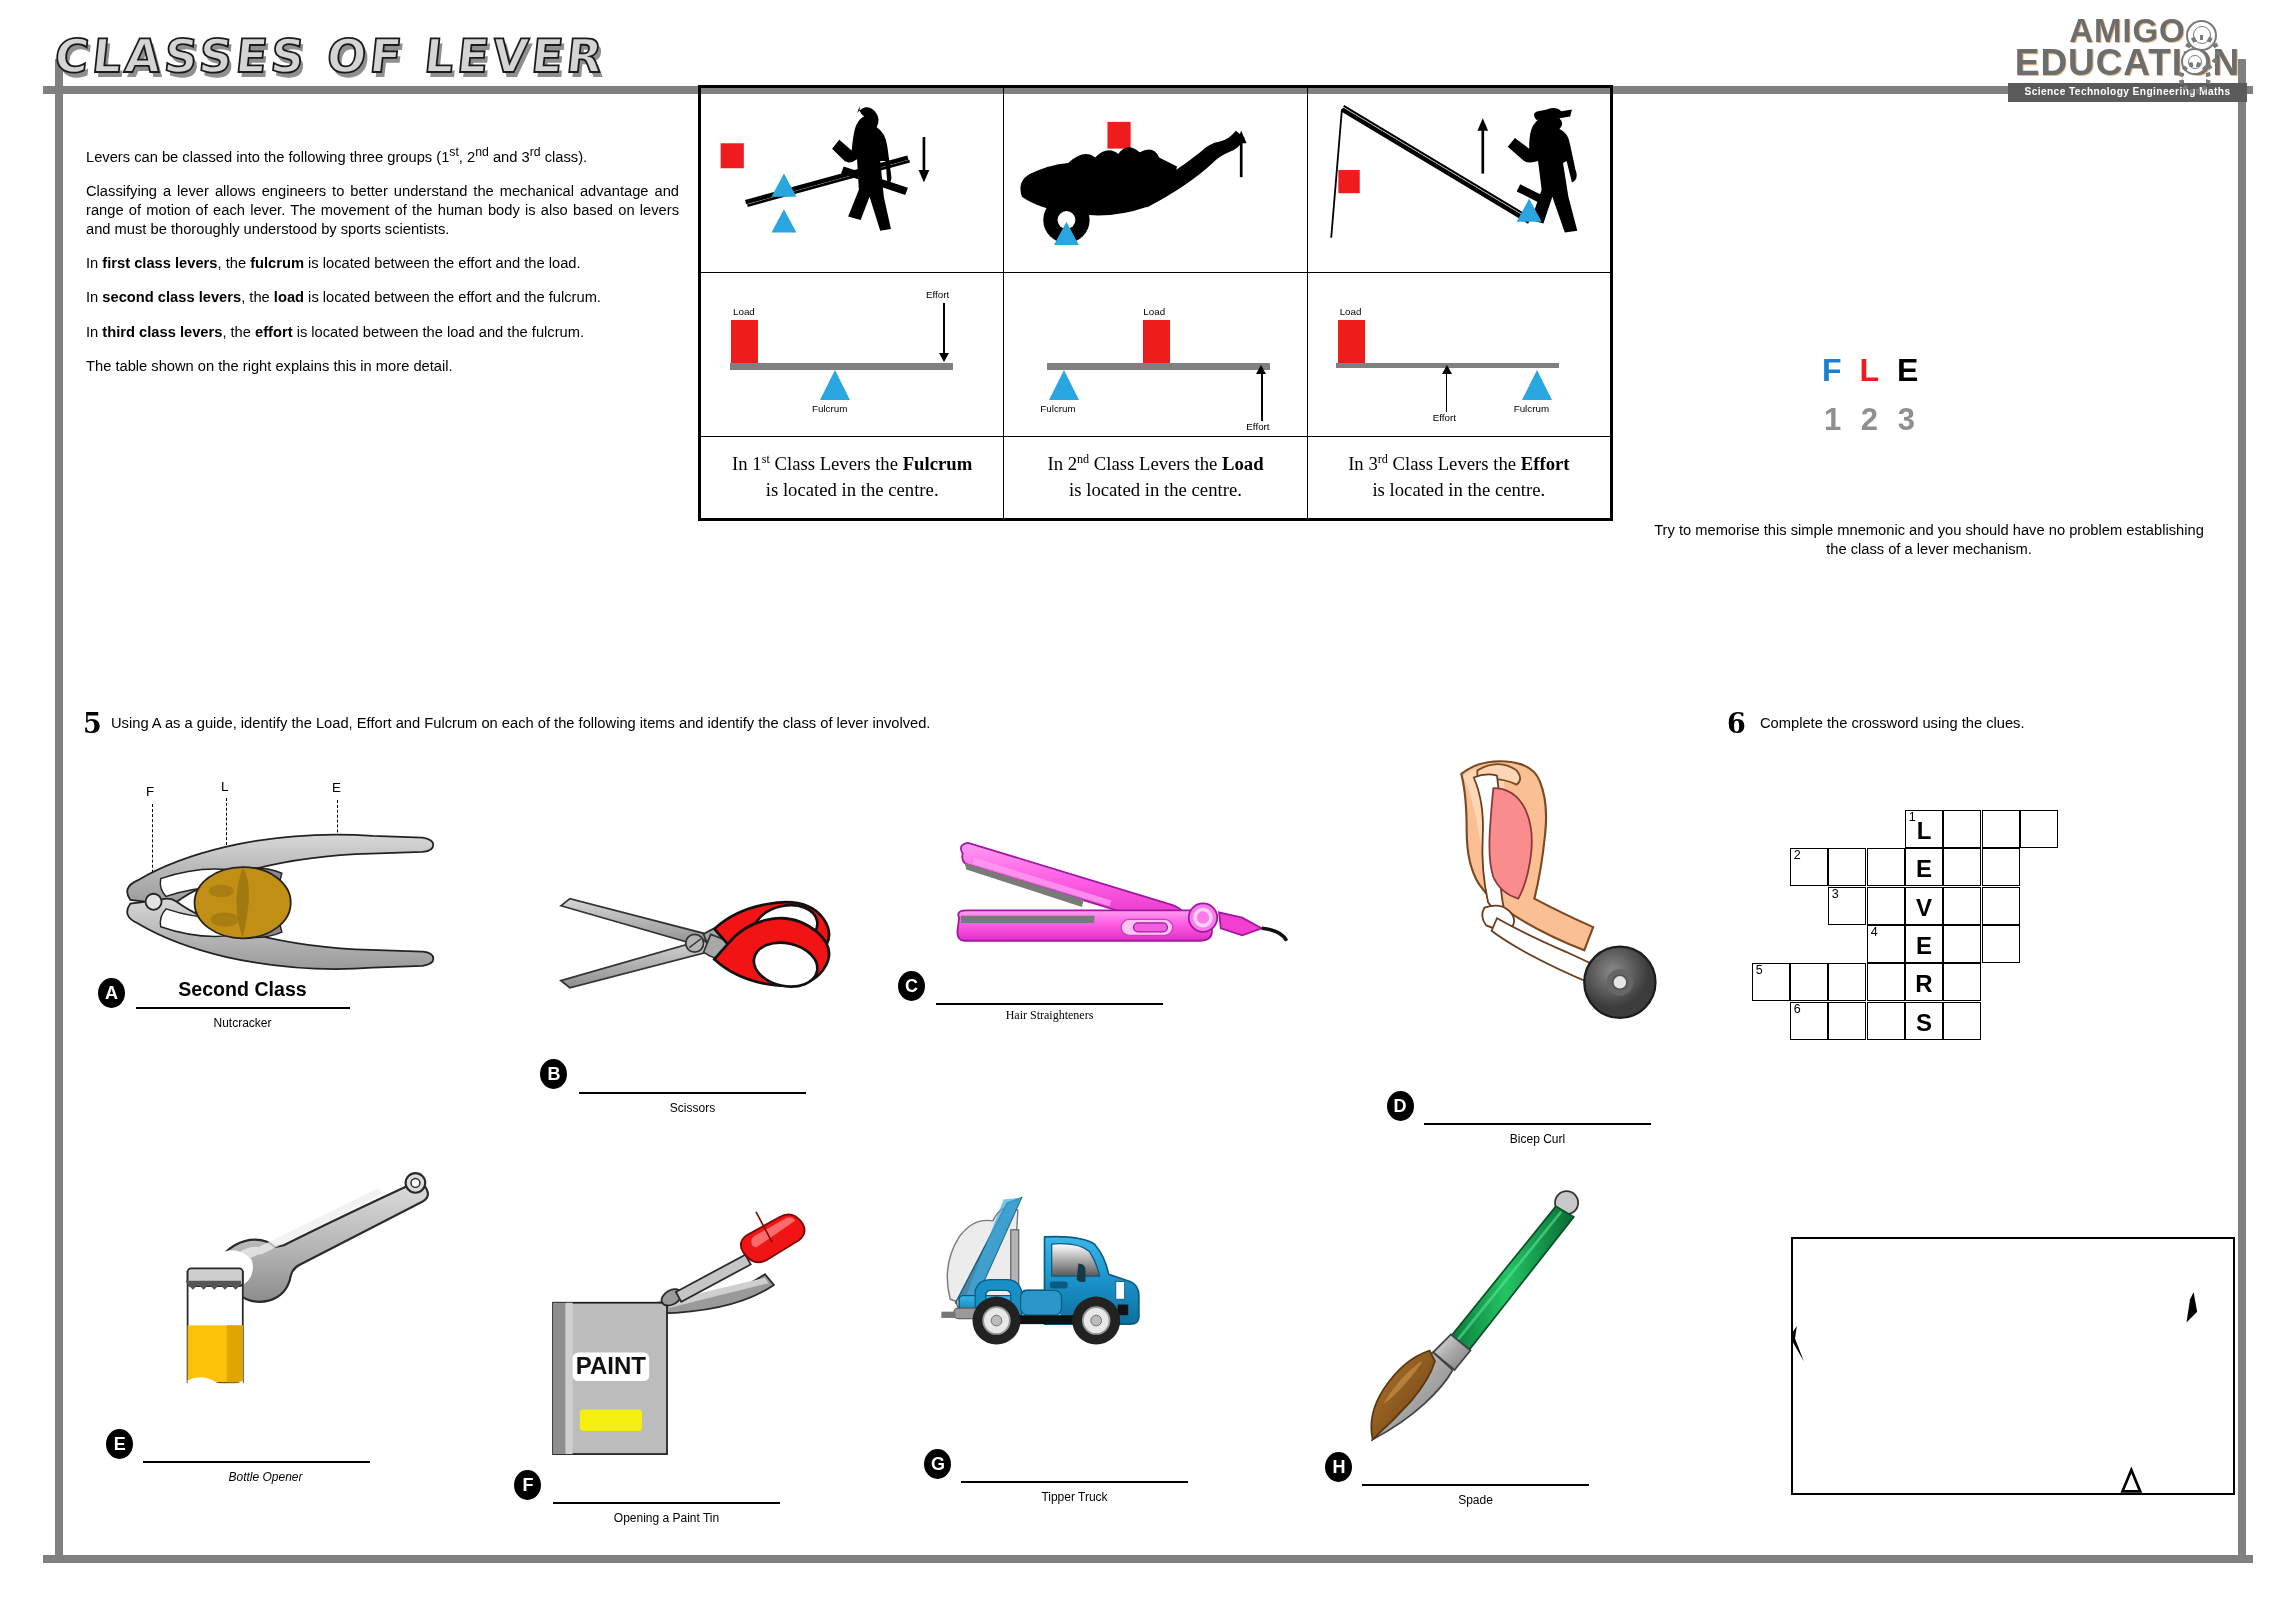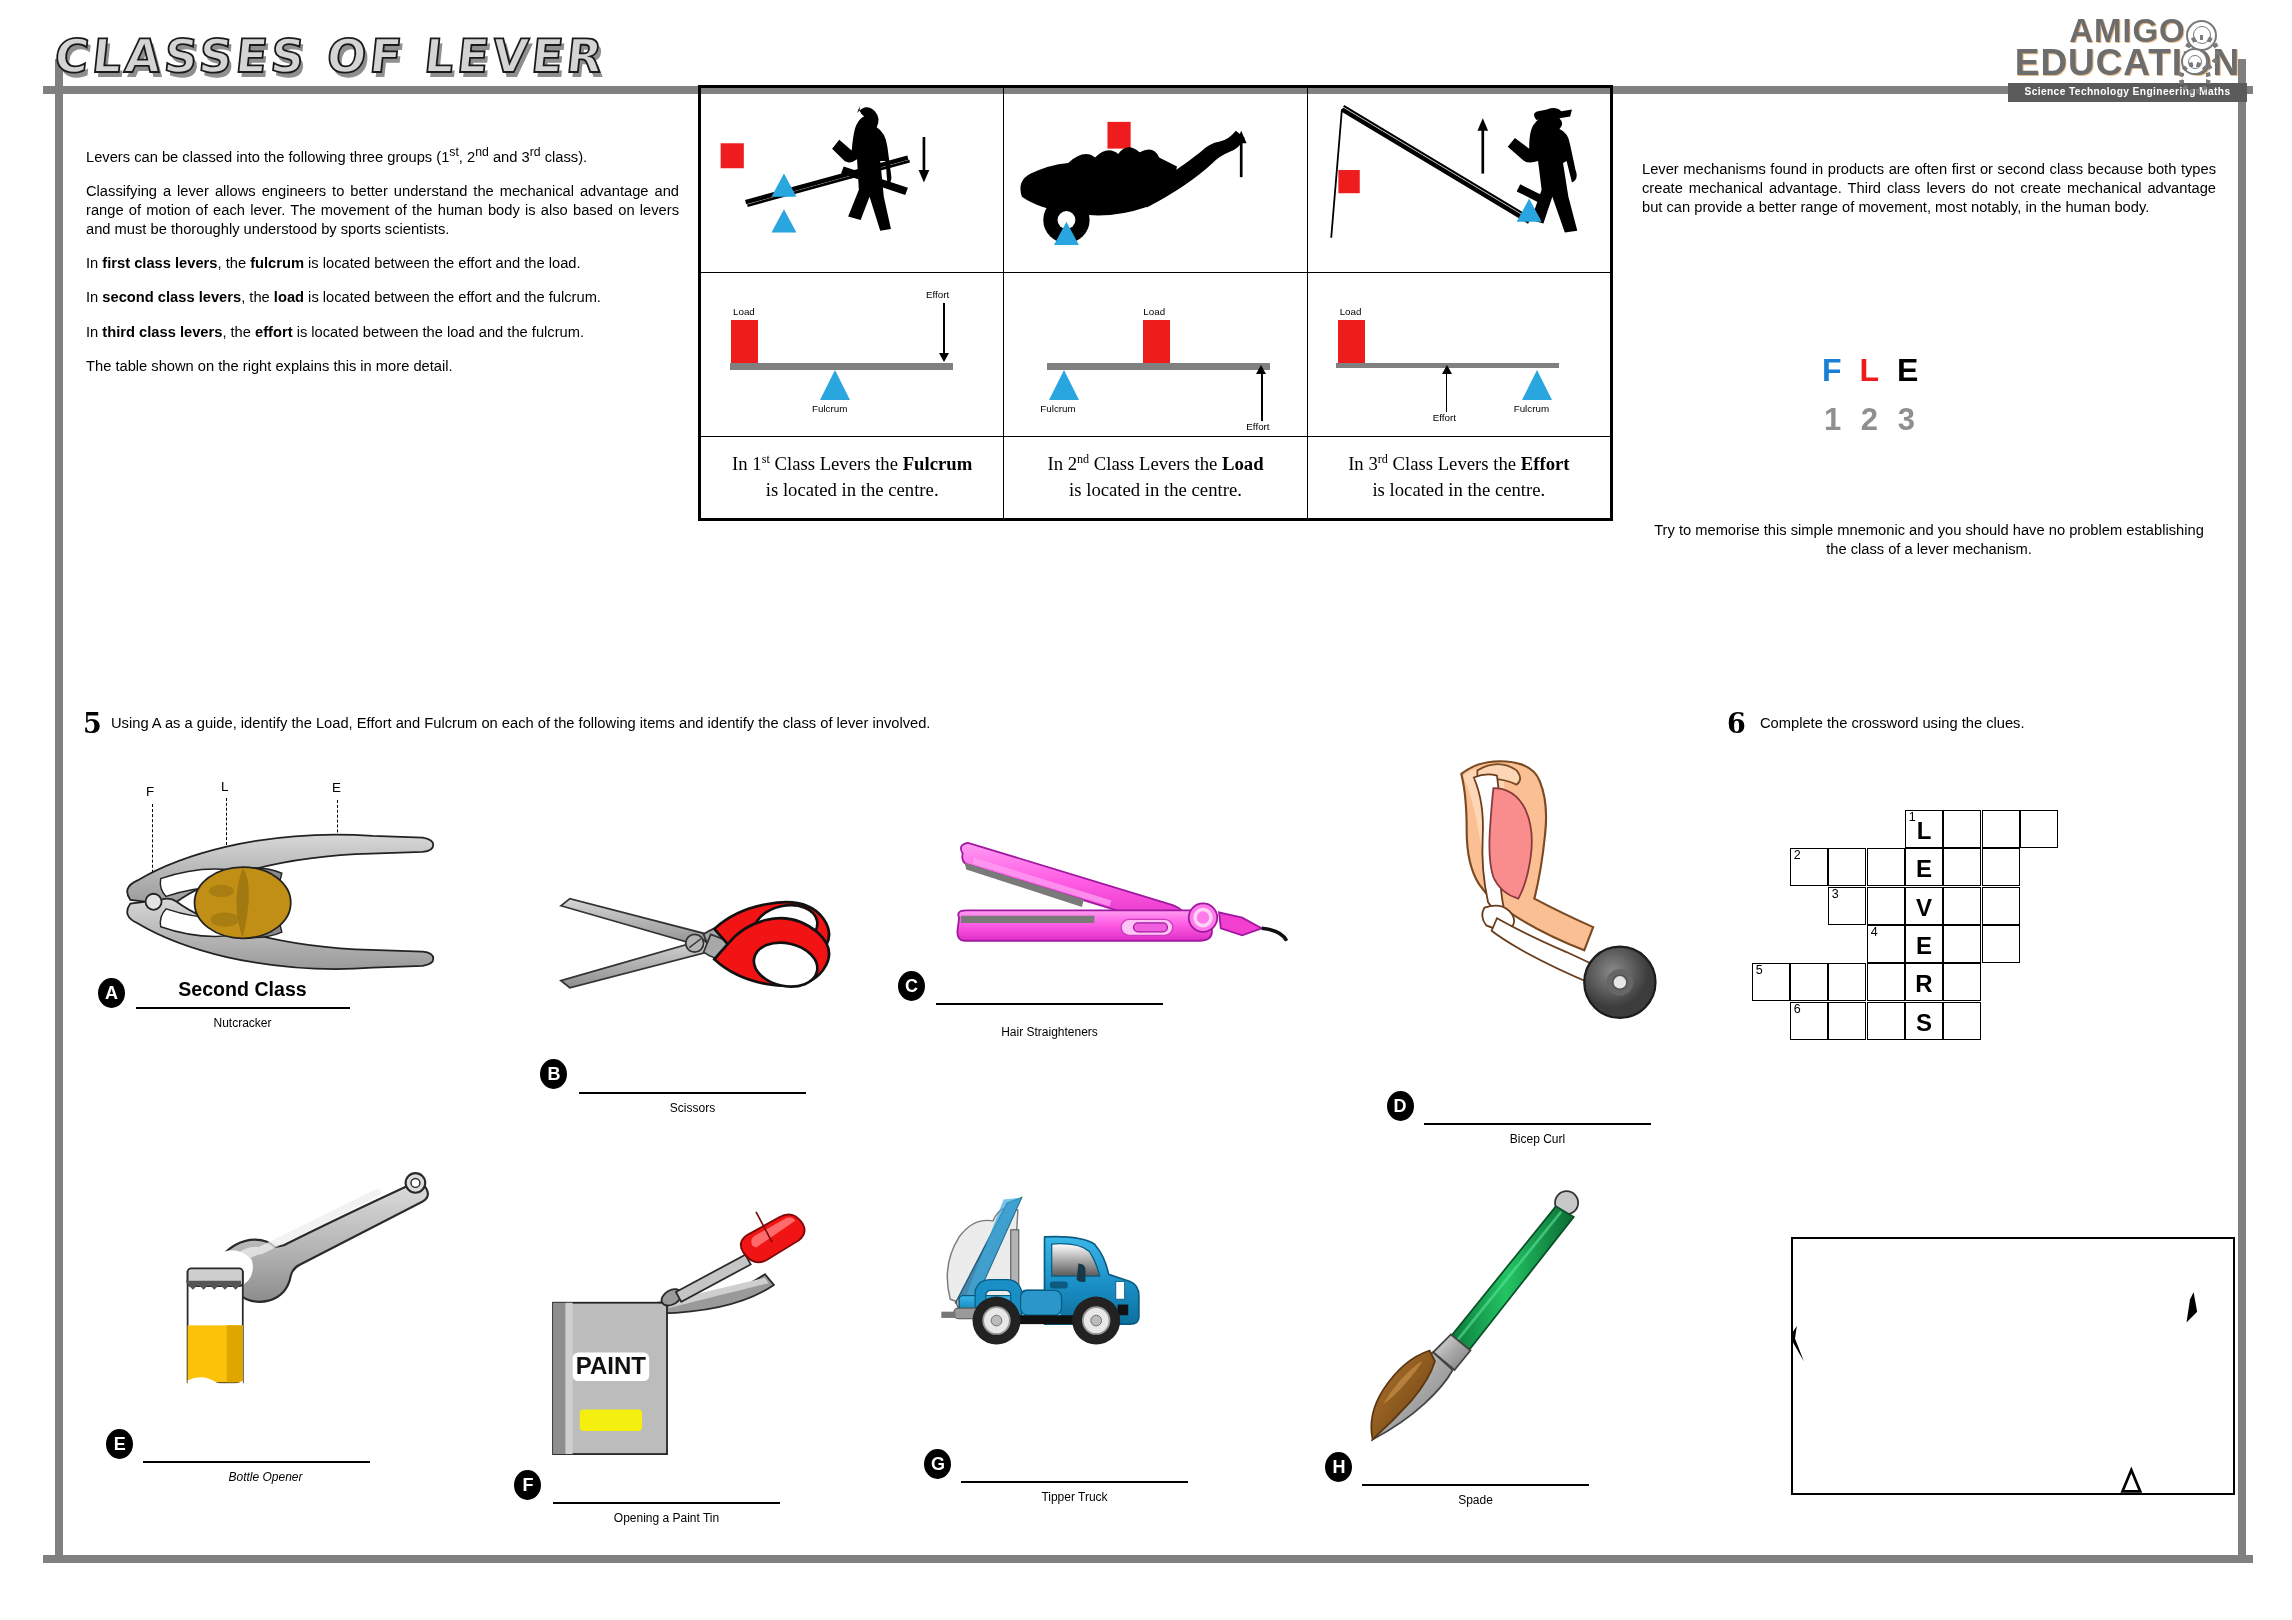--- a/index.html
+++ b/index.html
@@ -139,21 +139,20 @@
 <div id="left-col" class="body-text">
   <p>Levers can be classed into the following three groups (1<sup>st</sup>, 2<sup>nd</sup> and 3<sup>rd</sup> class).</p>
   <p>Classifying a lever allows engineers to better understand the mechanical advantage and range of motion of each lever. The movement of the human body is also based on levers and must be thoroughly understood by sports scientists.</p>
   <p>In <b>first class levers</b>, the <b>fulcrum</b> is located between the effort and the load.</p>
   <p>In <b>second class levers</b>, the <b>load</b> is located between the effort and the fulcrum.</p>
   <p>In <b>third class levers</b>, the <b>effort</b> is located between the load and the fulcrum.</p>
   <p style="text-align:left;">The table shown on the right explains this in more detail.</p>
 </div>
 
 <div id="right-col" class="body-text">
-  <p>Lever mechanisms found in products are often first or second class because both types create mechanical advantage. Third class levers do not create mechanical advantage but can provide a better range of movement, most notably, in the human body.</p>
 </div>
 
 <div id="fle">
   <div class="row1">
     <span style="color:#1a7fd4">F</span><span style="color:#ef1c1c">L</span><span style="color:#000">E</span>
   </div>
   <div class="row2">
     <span>1</span><span>2</span><span>3</span>
   </div>
 </div>
@@ -351,21 +350,21 @@
     <path d="M28 138 h150 v8 h-150 z" fill="#7a7a7a"></path>
     <rect x="208" y="142" width="58" height="18" rx="9" fill="#ffc4f5" stroke="#cc3cc0" stroke-width="1.6"></rect>
     <rect x="222" y="146" width="38" height="10" rx="5" fill="#f05fe0" stroke="#a018a0" stroke-width="1.4"></rect>
     <circle cx="300" cy="140" r="16" fill="#ff7aea" stroke="#a018a0" stroke-width="2"></circle>
     <circle cx="300" cy="140" r="9" fill="none" stroke="#ffd2f8" stroke-width="4"></circle>
     <path d="M318 134 l26 6 l22 12 l-22 8 l-24 -8 z" fill="#f23fd0" stroke="#a018a0" stroke-width="2"></path>
     <path d="M366 152 q22 2 28 14" stroke="#111" stroke-width="4" fill="none"></path>
   </svg>
   <div class="badge" style="left:-38px;top:178px;">C</div>
   <div class="ansline" style="left:0px;top:210px;width:227px;"></div>
-  <div class="itemcap" style="left:0px;top:232px;width:227px;">Hair Straighteners</div>
+  <div class="itemcap" style="left:0px;top:215px;width:227px;font-family:Liberation Serif, serif;">Hair Straighteners</div>
 </div>
 
 <div class="item" style="left:1399px;top:749px;">
   <svg viewBox="0 0 320 320" width="285" height="285">
     <path d="M70 28 q20 -16 50 -14 q30 2 38 22 q10 24 6 60 q-4 40 -12 72 q30 16 66 32 l-10 26 q-46 -18 -80 -40 q-26 -16 -38 -34 q-14 -22 -14 -60 q0 -40 -6 -64 z" fill="#fbbf94" stroke="#7a4a22" stroke-width="2.4"></path>
     <path d="M72 30 q18 -14 44 -12 q4 26 0 58 q-4 34 -4 66 q-18 -16 -22 -46 q-6 -38 -18 -66 z" fill="#fdd6b6"></path>
     <path d="M88 24 q24 -14 44 0 q8 10 0 16 q-20 -10 -44 -4 z" fill="#fdd6b6" stroke="#7a4a22" stroke-width="2"></path>
     <path d="M84 32 q14 -6 26 -2 q6 42 4 84 q-2 40 4 66 q-12 2 -18 -8 q-8 -36 -6 -74 q2 -38 -10 -66 z" fill="#fff" stroke="#6a3d1c" stroke-width="2"></path>
     <path d="M106 44 q24 0 36 24 q10 22 6 52 q-4 30 -14 48 q-20 -6 -28 -24 q-6 -18 -4 -52 q2 -30 4 -48 z" fill="#f98d8d" stroke="#8a3a3a" stroke-width="2"></path>
     <path d="M96 178 q18 -6 28 4 q8 8 4 16 q-14 8 -30 0 q-8 -10 -2 -20 z" fill="#fff" stroke="#6a3d1c" stroke-width="2"></path>

